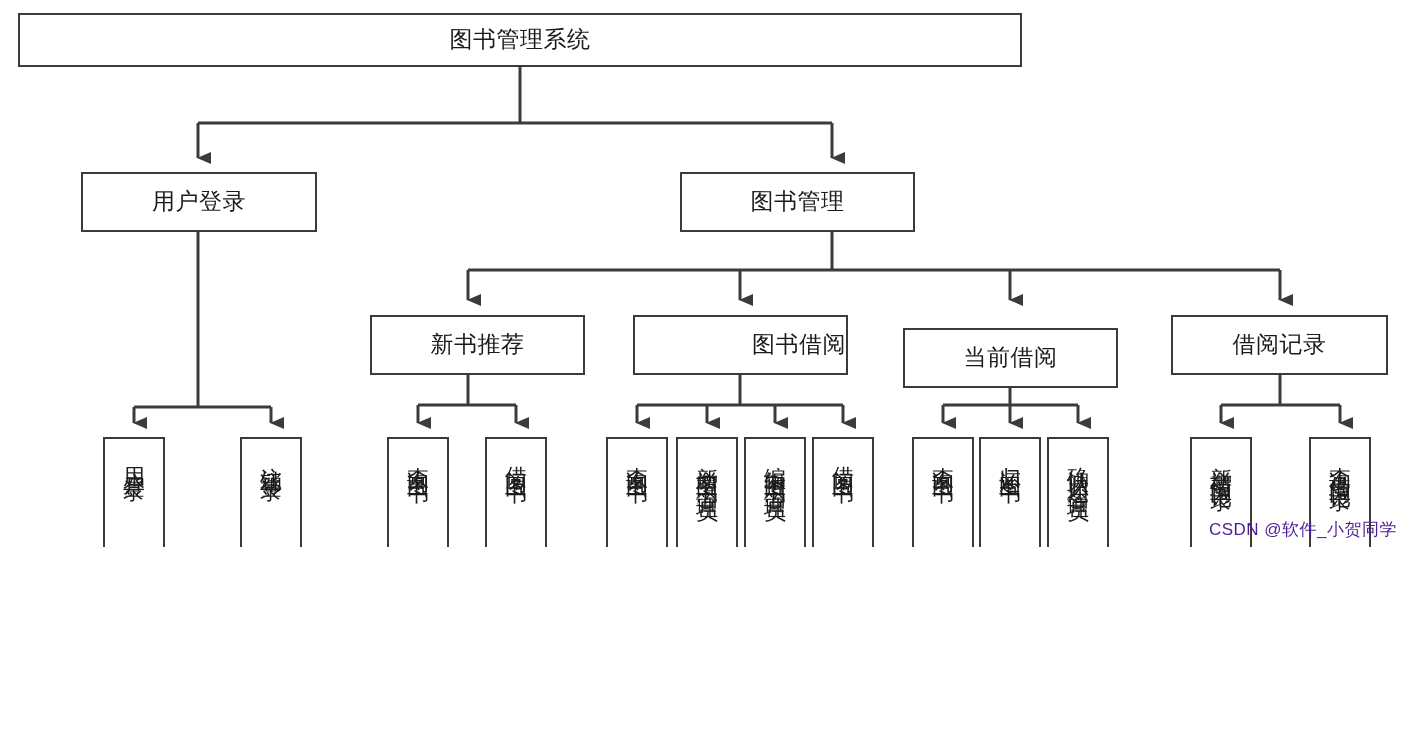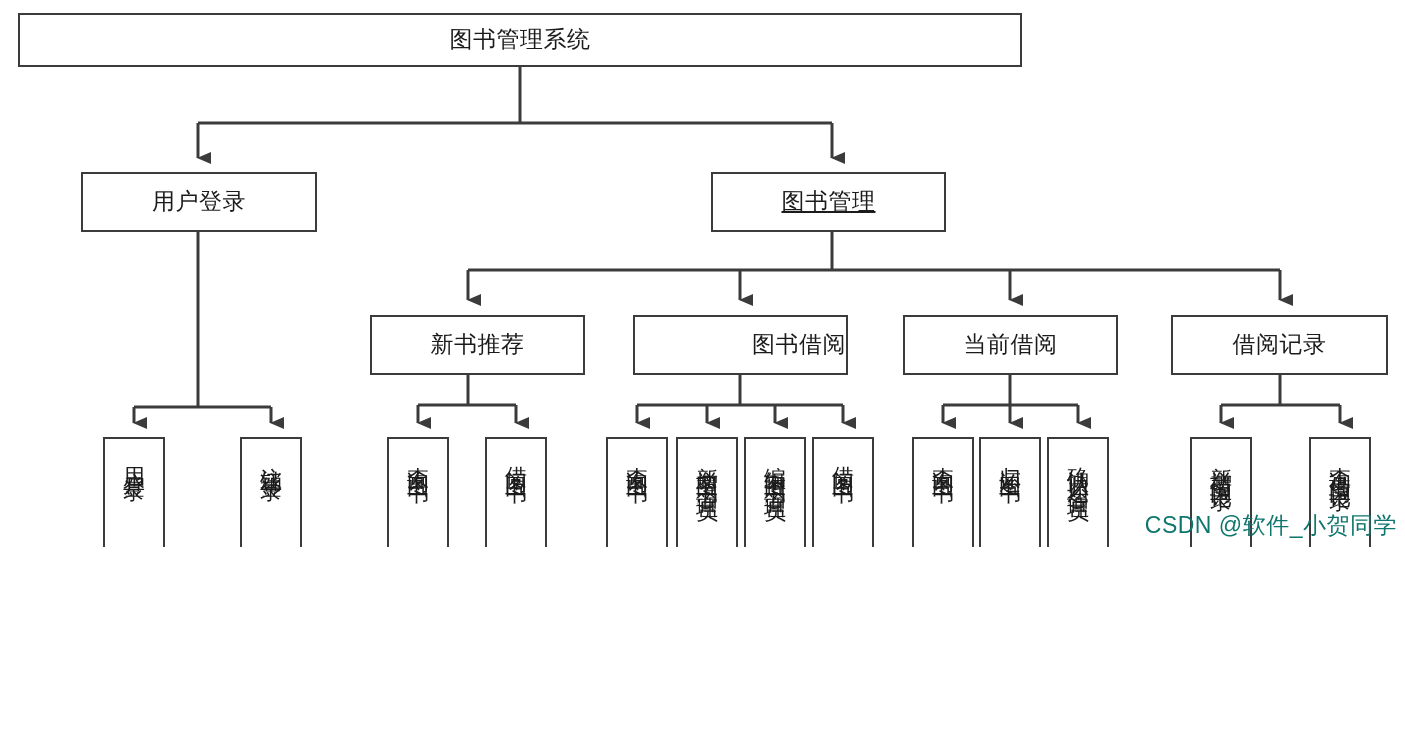--- a/index.html
+++ b/index.html
@@ -60,22 +60,22 @@
     writing-mode: vertical-rl;
     text-orientation: upright;
     font-size: 22px;
     letter-spacing: 5px;
     line-height: 1;
   }
   .watermark {
     position: absolute;
     right: 8px;
     bottom: 6px;
-    font-size: 23px;
-    color: #0f766e;
+    font-size: 17px;
+    color: #4c1d95;
     white-space: nowrap;
     letter-spacing: 0.5px;
   }
 </style>
 </head>
 <body>
 
 <div id="diagram-root">
 
   <svg id="edges-layer" viewBox="0 0 1405 747" xmlns="http://www.w3.org/2000/svg">
@@ -131,33 +131,33 @@
   </svg>
 
   <div class="node root horiz" style="left:18px; top:13px; width:1004px; height:54px;">
     <span class="node-label">图书管理系统</span>
   </div>
 
   <div class="node horiz" style="left:81px; top:172px; width:236px; height:60px;">
     <span class="node-label">用户登录</span>
   </div>
 
-  <div class="node horiz" style="left:711px; top:172px; width:235px; height:60px;text-decoration:underline;">
+  <div class="node horiz" style="left:680px; top:172px; width:235px; height:60px;">
     <span class="node-label">图书管理</span>
   </div>
 
   <div class="node horiz" style="left:362px; top:315px; width:215px; height:60px;margin-left:8px;">
     <span class="node-label">新书推荐</span>
   </div>
 
   <div class="node horiz" style="left:633px; top:315px; width:215px; height:60px;justify-content:flex-end;">
     <span class="node-label">图书借阅</span>
   </div>
 
-  <div class="node horiz" style="left:903px; top:315px; width:215px; height:60px;">
+  <div class="node horiz" style="left:903px; top:328px; width:215px; height:60px;">
     <span class="node-label">当前借阅</span>
   </div>
 
   <div class="node horiz" style="left:1171px; top:315px; width:217px; height:60px;">
     <span class="node-label">借阅记录</span>
   </div>
 
   <div class="node vert" style="left:103px; top:437px; width:62px; height:298px;">
     <span class="node-label">用户登录</span>
   </div>

